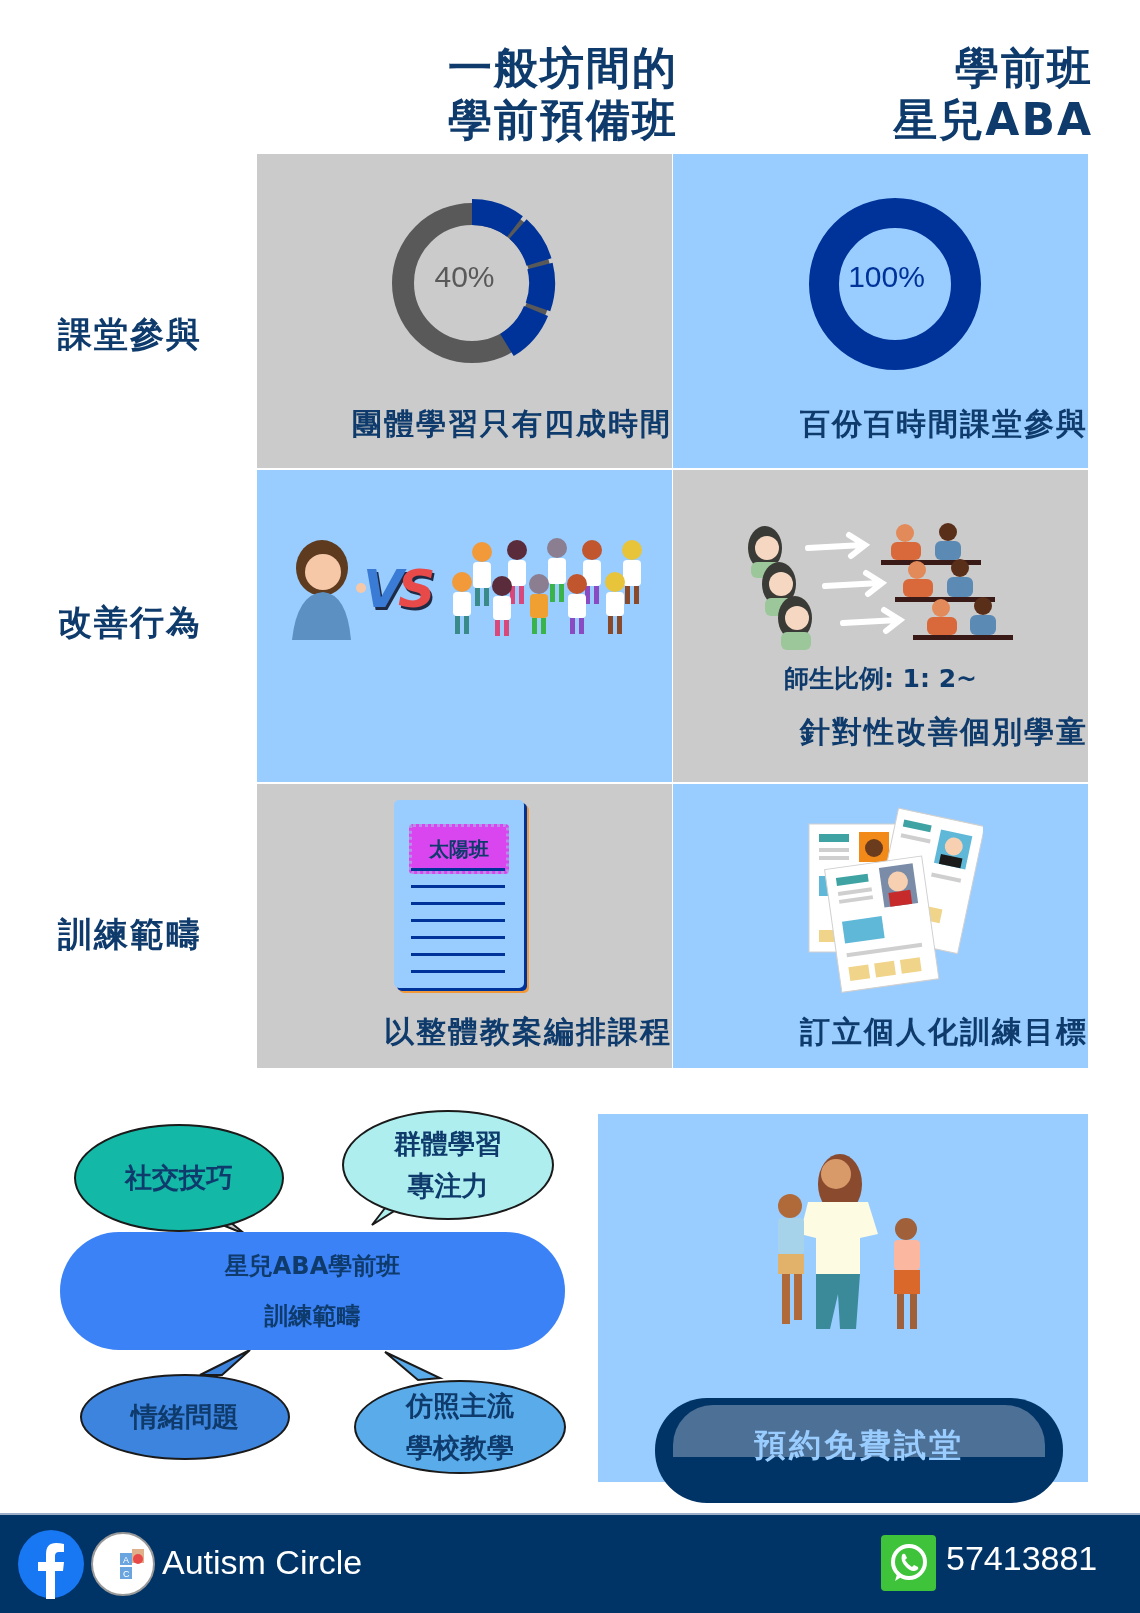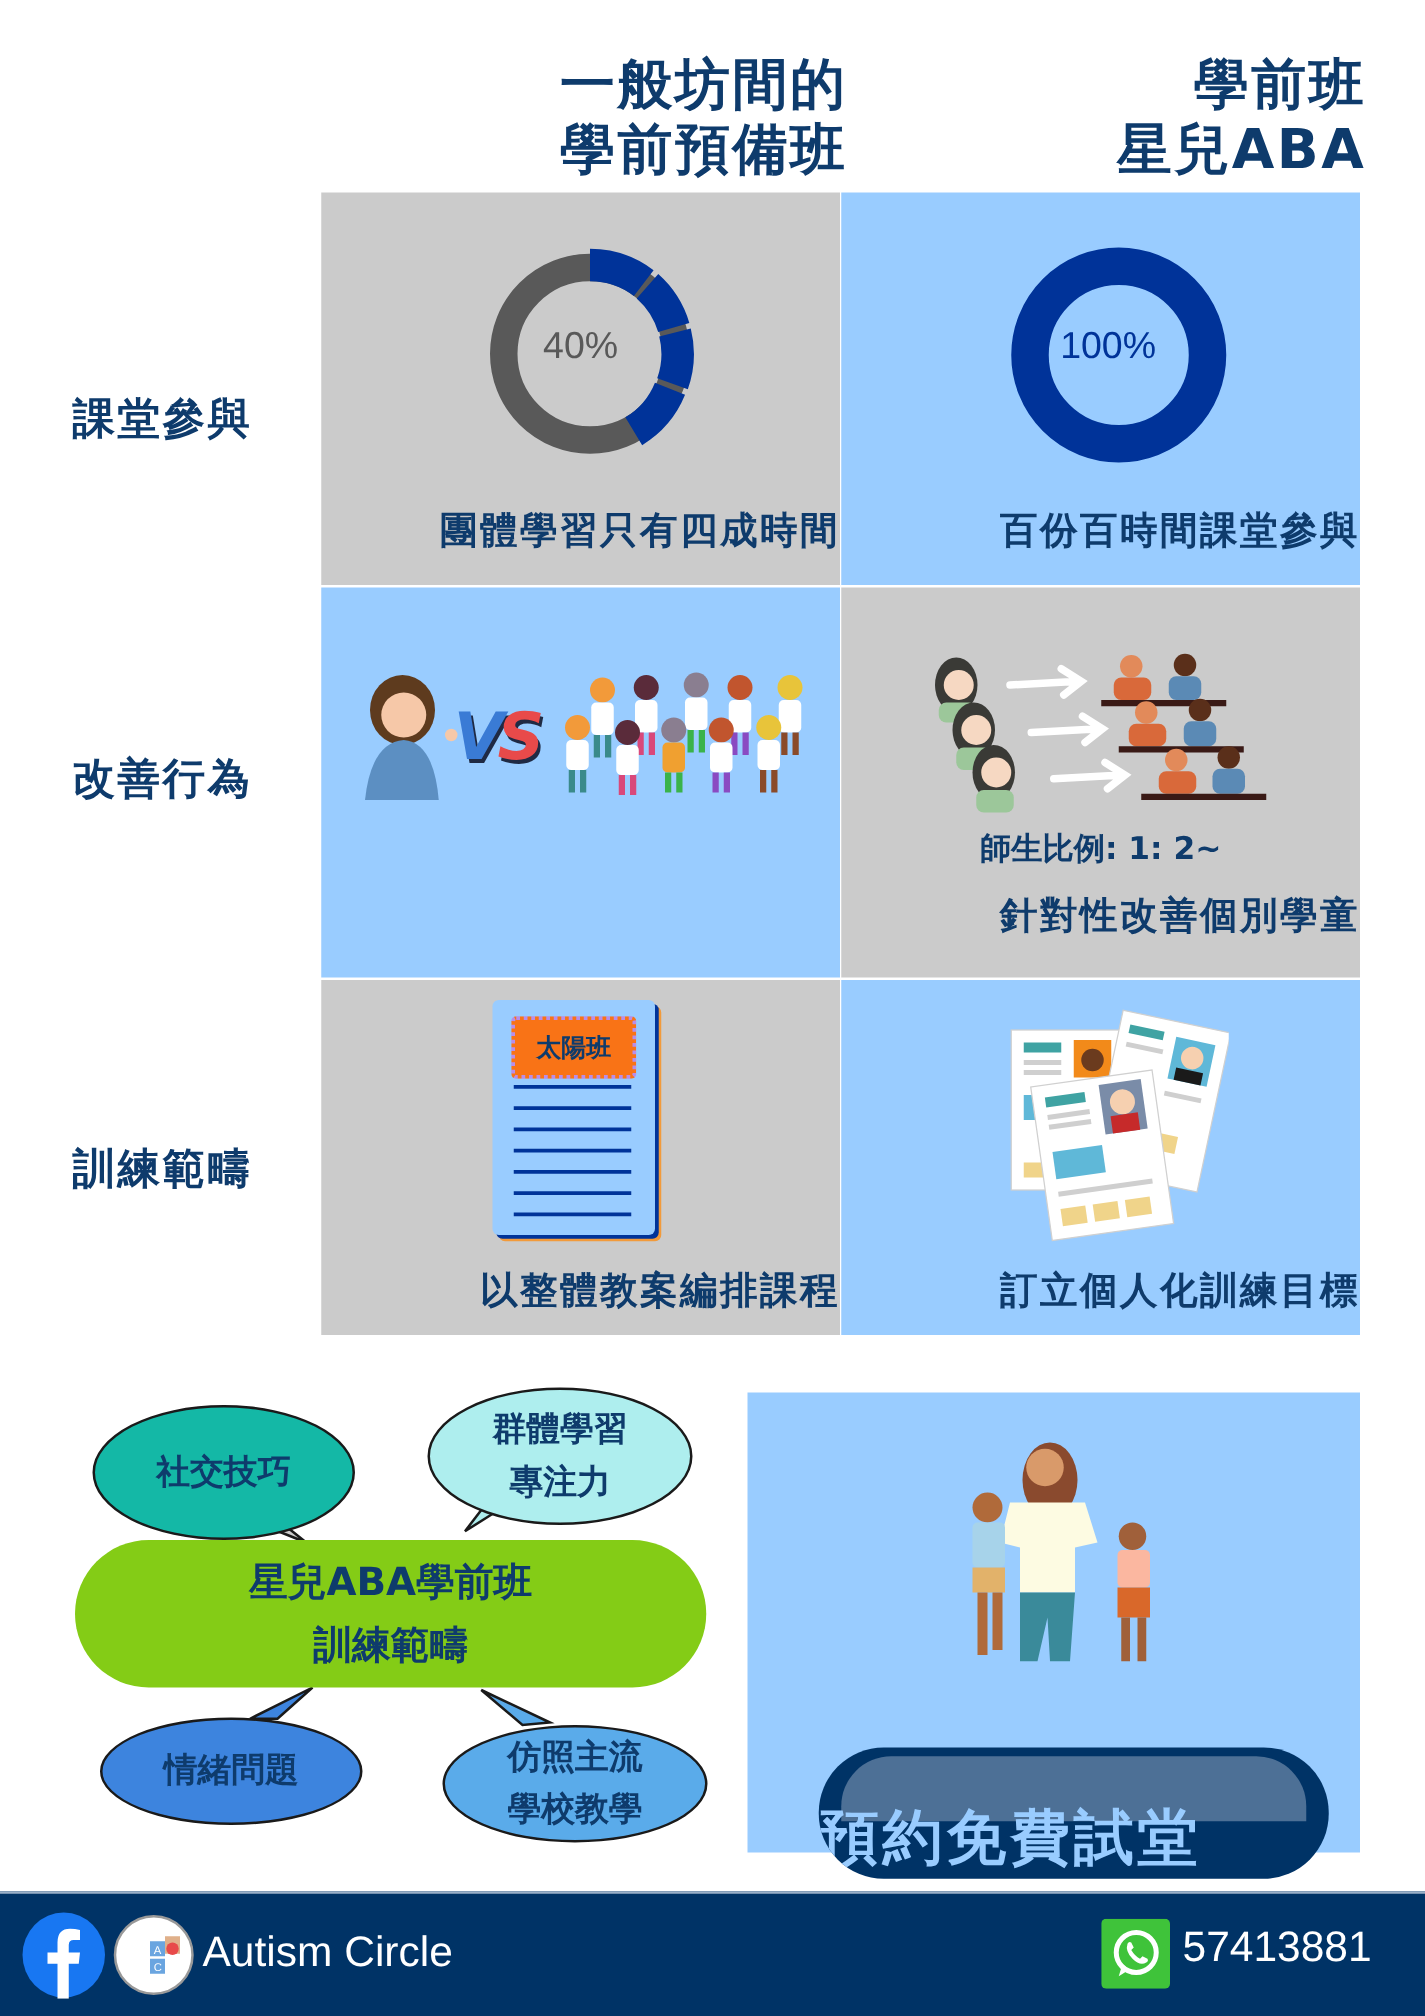--- a/index.html
+++ b/index.html
@@ -8,25 +8,25 @@
   .col-head.left { left: 258px; width: 420px; }
   .col-head.right { left: 673px; width: 420px; }
   .row-label { position: absolute; left: 30px; width: 200px; text-align: center; font-weight: bold; font-size: 34px; color: #0e3b6c; letter-spacing: 2px; }
   .cell { position: absolute; width: 415px; overflow: hidden; }
   .grey { background: #cbcbcb; }
   .blue { background: #99ccff; }
   .cell-caption { position: absolute; left: 0; right: 0; text-align: right; font-weight: bold; font-size: 30px; color: #0e3b6c; letter-spacing: 2px; }
   .cell-sub { position: absolute; left: 0; right: 0; text-align: center; font-weight: bold; font-size: 25px; color: #0e3b6c; }
   .donut-text { position: absolute; left: 0; right: 0; text-align: center; font-size: 30px; font-family: "Liberation Sans", sans-serif; }
   .bubble { position: absolute; border: 2px solid #1a1a1a; border-radius: 50%; display: flex; align-items: center; justify-content: center; text-align: center; font-weight: bold; font-size: 27px; line-height: 42px; color: #0e3b6c; }
-  .center-cloud { position: absolute; left: 60px; top: 1232px; width: 505px; height: 118px; background: #84cc16; border-radius: 60px; display: flex; align-items: center; justify-content: center; text-align: center; font-weight: bold; font-size: 31px; line-height: 50px; color: #0e3b6c; flex-direction: column; }
+  .center-cloud { position: absolute; left: 60px; top: 1232px; width: 505px; height: 118px; background: #3b82f6; border-radius: 60px; display: flex; align-items: center; justify-content: center; text-align: center; font-weight: bold; font-size: 24px; line-height: 50px; color: #0e3b6c; flex-direction: column; }
   .cta-panel { position: absolute; left: 598px; top: 1114px; width: 490px; height: 368px; background: #99ccff; }
   .cta-button { position: absolute; left: 655px; top: 1398px; width: 408px; height: 105px; background: #003366; border-radius: 52px; overflow: hidden; cursor: pointer; }
   .cta-inner { position: absolute; left: 18px; top: 7px; width: 372px; height: 52px; background: #4d7096; border-radius: 40px 40px 0 0; }
-  .cta-label { position: absolute; left: 0; right: 0; top: 40px; font-weight: bold; font-size: 48px; color: #99ccff; letter-spacing: 3px; }
+  .cta-label { position: absolute; left: 0; right: 0; top: 26px; text-align: center; font-weight: bold; font-size: 32px; color: #99ccff; letter-spacing: 3px; }
   .footer { position: absolute; left: 0; top: 1513px; width: 1140px; height: 100px; background: #003366; border-top: 2px solid #9bb0c8; }
   .footer-text { position: absolute; color: #ffffff; font-family: "Liberation Sans", sans-serif; font-size: 34px; }
 </style>
 </head>
 <body>
 
 <div class="col-head left">
   <div>一般坊間的</div>
   <div>學前預備班</div>
 </div>
@@ -154,21 +154,21 @@
         <rect x="227" y="97" width="26" height="20" rx="6" fill="#5b8ab5"></rect>
       <rect x="170" y="117" width="100" height="5" fill="#3a1a16"></rect>
     </g>
   </svg>
   <div class="cell-sub" style="top:192px;">師生比例: 1: 2~</div>
   <div class="cell-caption" style="top:242px;">針對性改善個別學童</div>
 </div>
 
 <div class="cell grey" style="left:257px; top:784px; height:284px;">
   <div style="position:absolute; left:137px; top:16px; width:130px; height:188px; background:#99ccff; border-radius:5px; box-shadow: 3px 3px 0 #003399, 5px 5px 0 #f29a3a;">
-    <div style="position:absolute; left:15px; top:13px; width:100px; height:50px; background:#f97316; border:3px dotted #b98ee8; border-radius:4px; display:flex; align-items:center; justify-content:center; font-weight:bold; font-size:20px; color:#0e3b6c;">
+    <div style="position:absolute; left:15px; top:24px; width:100px; height:50px; background:#d946ef; border:3px dotted #b98ee8; border-radius:4px; display:flex; align-items:center; justify-content:center; font-weight:bold; font-size:20px; color:#0e3b6c;">
       <span>太陽班</span>
     </div>
     <div style="position:absolute; left:17px; top:68px; width:94px;">
       <div style="height:3px; background:#003399; margin-bottom:14px;"></div>
       <div style="height:3px; background:#003399; margin-bottom:14px;"></div>
       <div style="height:3px; background:#003399; margin-bottom:14px;"></div>
       <div style="height:3px; background:#003399; margin-bottom:14px;"></div>
       <div style="height:3px; background:#003399; margin-bottom:14px;"></div>
       <div style="height:3px; background:#003399; margin-bottom:14px;"></div>
       <div style="height:3px; background:#003399;"></div>

